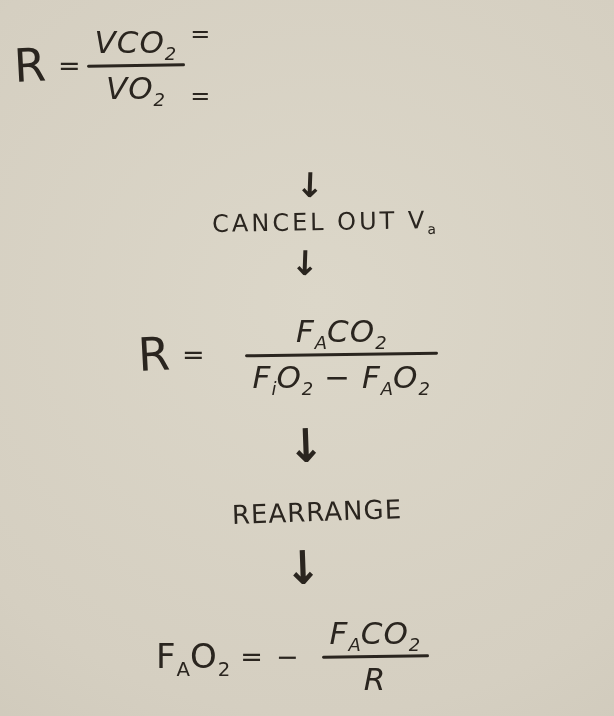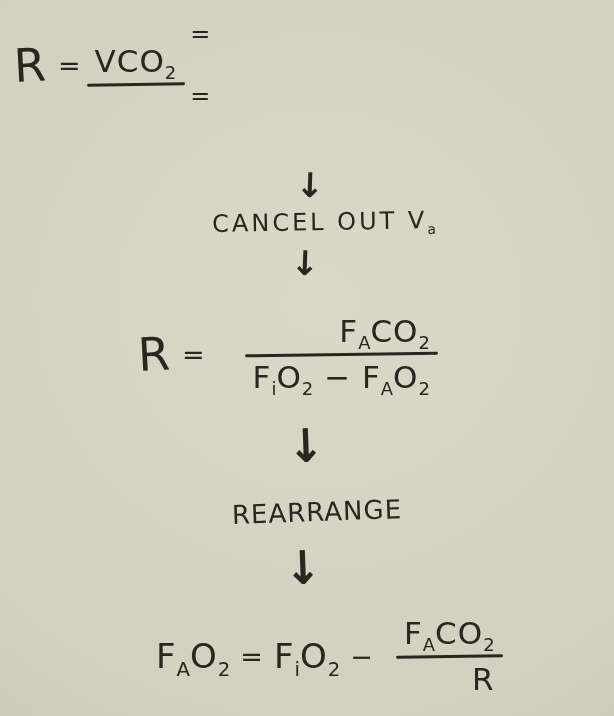--- a/index.html
+++ b/index.html
@@ -6,21 +6,21 @@
   body{
     width:614px;height:716px;position:relative;overflow:hidden;
     font-family:"DejaVu Sans",sans-serif;
     color:#2a251f;
     background:radial-gradient(ellipse 130% 105% at 52% 42%, #dcd7c9 0%, #d5cfc1 55%, #c7c1b2 100%);
   }
   .paper{position:absolute;inset:0;}
   .eq{position:absolute;display:flex;align-items:center;white-space:nowrap;}
   .bigsym{font-size:46px;line-height:1;transform:rotate(-3deg);padding-right:6px;}
   .eqs{font-size:27px;line-height:1;padding:0 6px;}
-  .frac{display:inline-flex;flex-direction:column;align-items:flex-end;font-size:31px;line-height:1.18;letter-spacing:1px;}
+  .frac{display:inline-flex;flex-direction:column;align-items:center;font-size:31px;line-height:1.18;letter-spacing:1px;font-style:italic;}
   .frac .num,.frac .den{padding:1px 8px;}
   .fbar{align-self:stretch;height:3px;background:#2a251f;border-radius:3px;margin:2px 0;transform:rotate(-0.8deg);}
   .eqcol{display:inline-flex;flex-direction:column;justify-content:space-between;height:86px;}
   .eqcol .eqs{font-size:24px;}
   sub{font-size:0.58em;line-height:0;letter-spacing:0;}
   .arrow{position:absolute;transform:translateX(-50%) rotate(2deg);font-size:34px;line-height:1;font-weight:bold;}
   .arrow.tall{font-size:44px;transform:translateX(-50%) rotate(-2deg) scaleY(1.05);}
   .label{position:absolute;transform:translateX(-50%) rotate(-1deg);font-size:24px;letter-spacing:3px;line-height:1;}
   .label.rearr{letter-spacing:1px;font-size:26px;transform:translateX(-50%) rotate(-2deg);}
   #eq2 .frac{margin-left:34px;}
@@ -32,20 +32,21 @@
 <body>
 
 <div class="paper">
 
   <div class="eq" id="eq1" style="left:14px;top:22px;">
     <span class="bigsym"><span>R</span></span>
     <span class="eqs">=</span>
     <span class="frac">
       <span class="num"><span>VCO</span><sub>2</sub></span>
       <span class="fbar"></span>
+      <span class="den"><span>VO</span><sub>2</sub></span>
     </span>
     <span class="eqcol">
       <span class="eqs">=</span>
       <span class="eqs">=</span>
     </span>
     <span class="frac">
       <span class="fbar"></span>
     </span>
   </div>
 
@@ -67,21 +68,20 @@
 
   <div class="arrow tall" style="left:306px;top:424px;">↓</div>
 
   <div class="label rearr" style="left:317px;top:499px;"><span>REARRANGE</span></div>
 
   <div class="arrow tall" style="left:303px;top:546px;">↓</div>
 
   <div class="eq" id="eq3" style="left:152px;top:614px;">
     <span class="part"><span>F</span><sub>A</sub><span>O</span><sub>2</sub></span>
     <span class="eqs">=</span>
-    <span class="part"><span>F</span><sub>i</sub><span>O</span><sub>2</sub></span>
     <span class="eqs">−</span>
     <span class="frac">
       <span class="num"><span>F</span><sub>A</sub><span>CO</span><sub>2</sub></span>
       <span class="fbar"></span>
       <span class="den"><span>R</span></span>
     </span>
   </div>
 
 </div>
 

